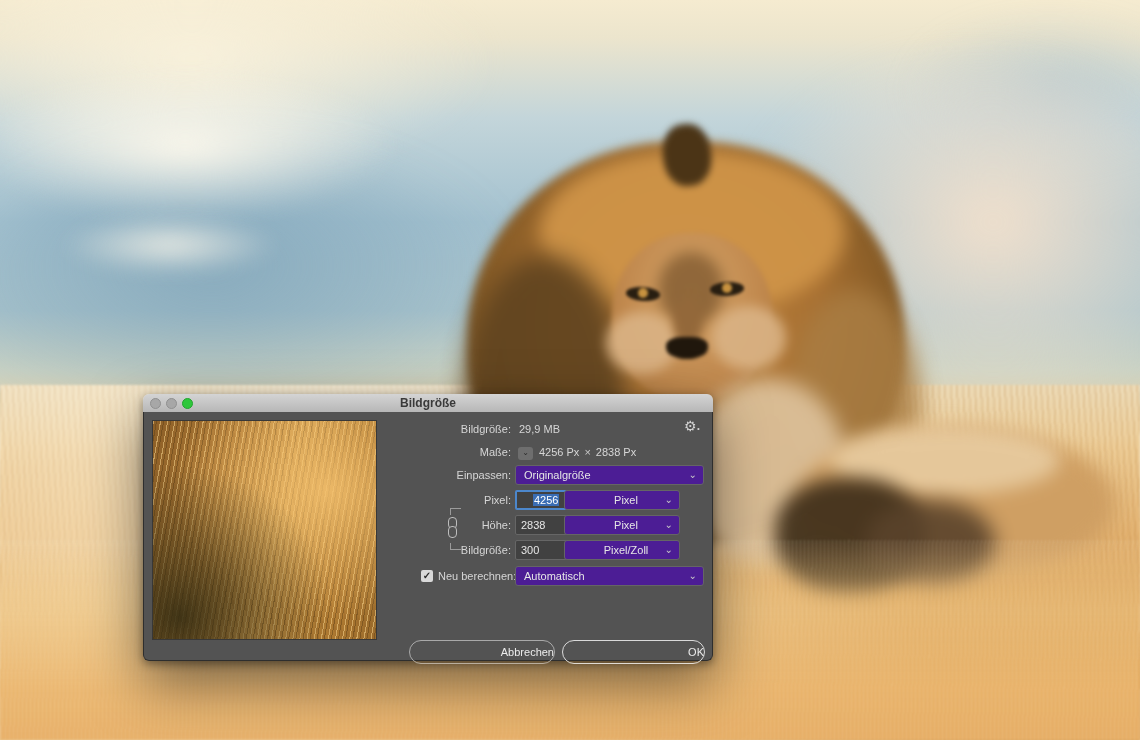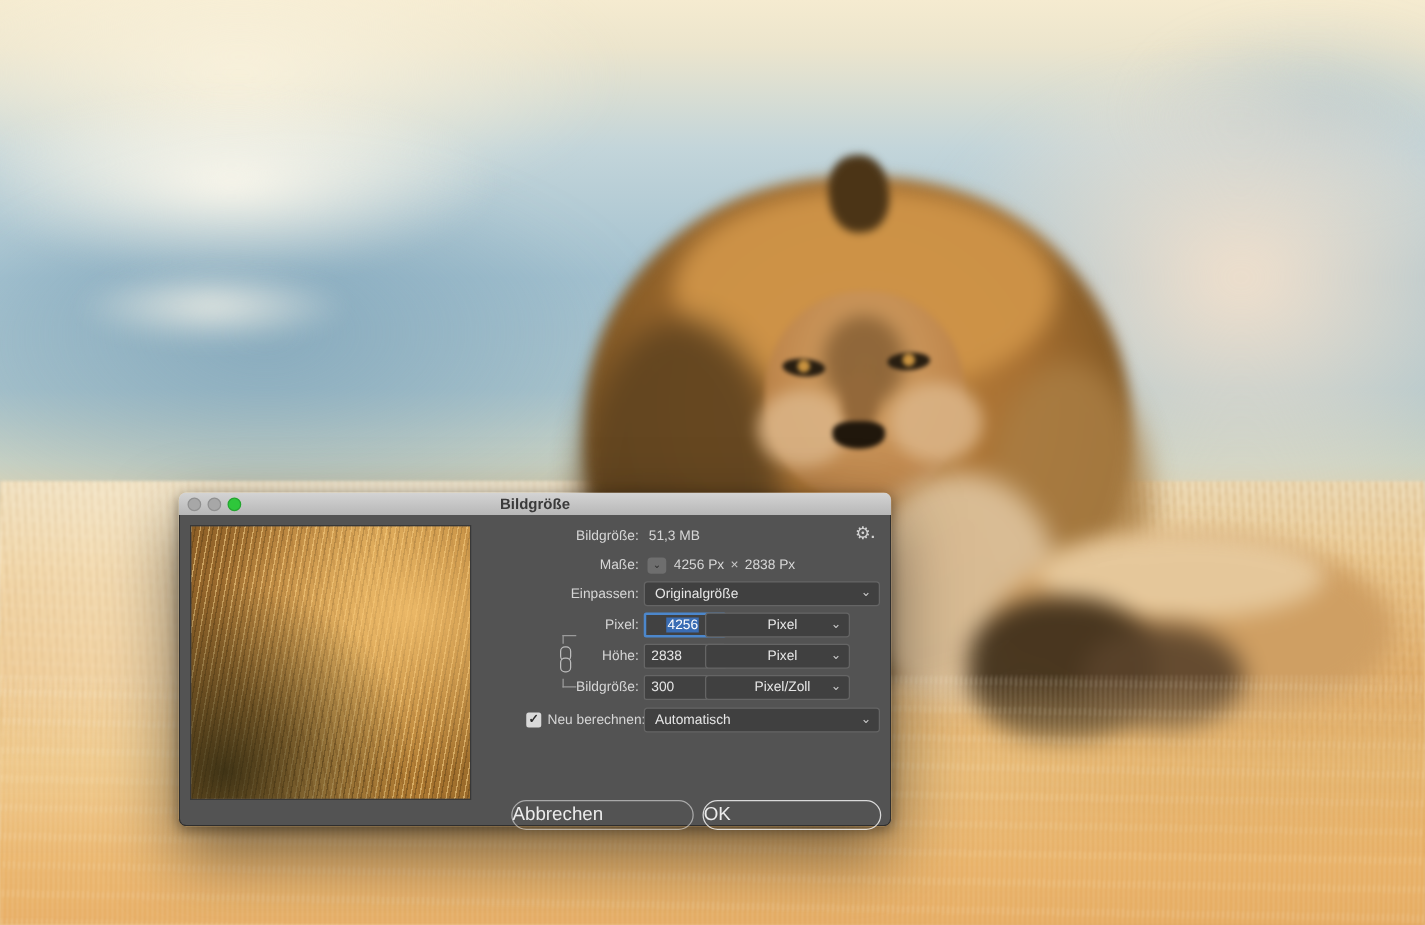--- a/index.html
+++ b/index.html
@@ -133,41 +133,41 @@
   .dims .dim-chip{display:inline-block;width:15px;height:13px;line-height:12px;margin-right:6px;
     background:#6e6e6e;border-radius:3px;text-align:center;color:#2c2c2c;font-size:8px;vertical-align:middle;}
   .dims .x{margin:0 5px;color:#c9c9c9;}
 
   .field{position:absolute;height:20px;box-sizing:border-box;background:#414141;
     border:1px solid #666;border-radius:2px;line-height:18px;color:#e6e6e6;padding-left:5px;}
   .field-w{left:371px;width:66px;}
   .field-focus{border:2px solid #4c87cc;line-height:16px;padding-left:16px;}
   .sel-text{background:#3a6db4;color:#fff;padding:0 1px;}
 
-  .dropdown{position:absolute;height:20px;box-sizing:border-box;background:#404040;
+  .dropdown{position:absolute;height:20px;box-sizing:border-box;background:#4c1d95;
     border:1px solid #656565;border-radius:3px;line-height:18px;color:#e6e6e6;padding-left:8px;}
   .dd-wide{left:371px;width:189px;}
   .dd-unit{left:420px;width:116px;text-align:center;}
   .chev{position:absolute;right:6px;top:0;line-height:17px;font-size:10px;color:#c9c9c9;}
 
   .checkbox{position:absolute;left:277px;top:4px;width:12px;height:12px;background:#d9d9d9;
     border-radius:2px;text-align:center;line-height:12px;font-size:10px;color:#2a2a2a;font-weight:bold;}
   .lbl-resample{position:absolute;left:294px;line-height:20px;color:#d6d6d6;white-space:nowrap;}
 
   .link-group{position:absolute;left:303px;top:96px;width:20px;height:42px;}
   .bracket{position:absolute;left:3px;width:10px;height:6px;border-left:1px solid #9b9b9b;}
   .bracket-top{top:0;border-top:1px solid #9b9b9b;}
   .bracket-bottom{bottom:0;border-bottom:1px solid #9b9b9b;}
   .chain{position:absolute;left:-1px;top:9px;width:12px;height:24px;}
   .chain .ring{position:absolute;left:2px;width:9px;height:12px;border:1.5px solid #bdbdbd;
     border-radius:4px;box-sizing:border-box;background:#535353;}
   .ring-t{top:0;} .ring-b{top:9px;}
 
   .btn{position:absolute;top:228px;height:24px;border-radius:12px;background:transparent;
-    text-align:left;line-height:22px;color:#ececec;font-size:15px;box-sizing:border-box;}
+    text-align:right;line-height:22px;color:#ececec;font-size:11px;box-sizing:border-box;}
   .btn-cancel{left:265px;width:146px;border:1px solid rgba(255,255,255,.5);}
   .btn-ok{left:418px;width:143px;border:1px solid rgba(255,255,255,.78);}
 </style>
 </head>
 <body>
 
 <div class="stage">
 
   <div class="scene">
     <div class="sky"></div>
@@ -214,21 +214,21 @@
     </div>
 
     <div class="dialog-body">
 
       <div class="preview"></div>
 
       <span class="gear"><span>⚙</span><span class="menu-dot">.</span></span>
 
       <div class="row row-1">
         <span class="lbl">Bildgröße:</span>
-        <span class="val val-size">51,3 MB</span>
+        <span class="val val-size">29,9 MB</span>
       </div>
 
       <div class="row row-2">
         <span class="lbl">Maße:</span>
         <span class="val dims">
           <span class="dim-chip"><span>⌄</span></span><span>4256 Px</span><span class="x">×</span><span>2838 Px</span>
         </span>
       </div>
 
       <div class="row row-3">

